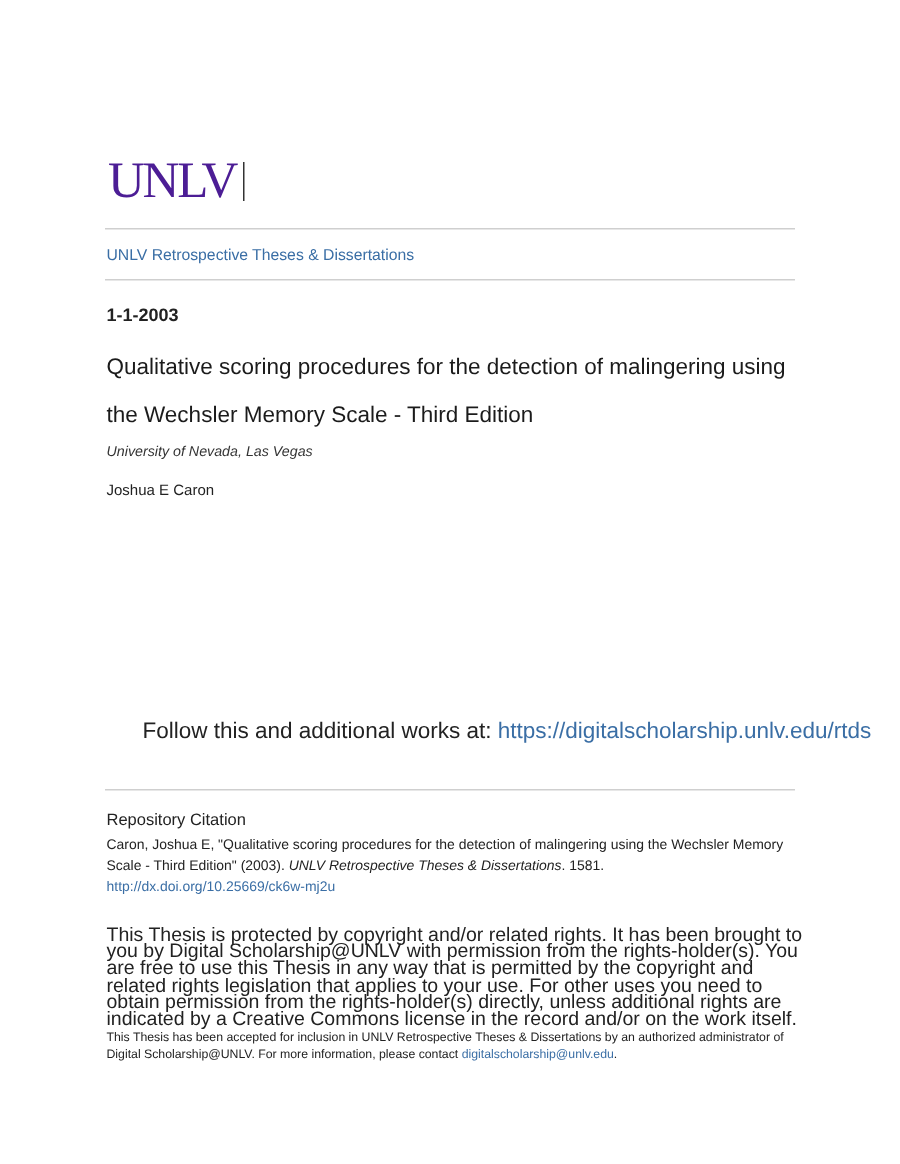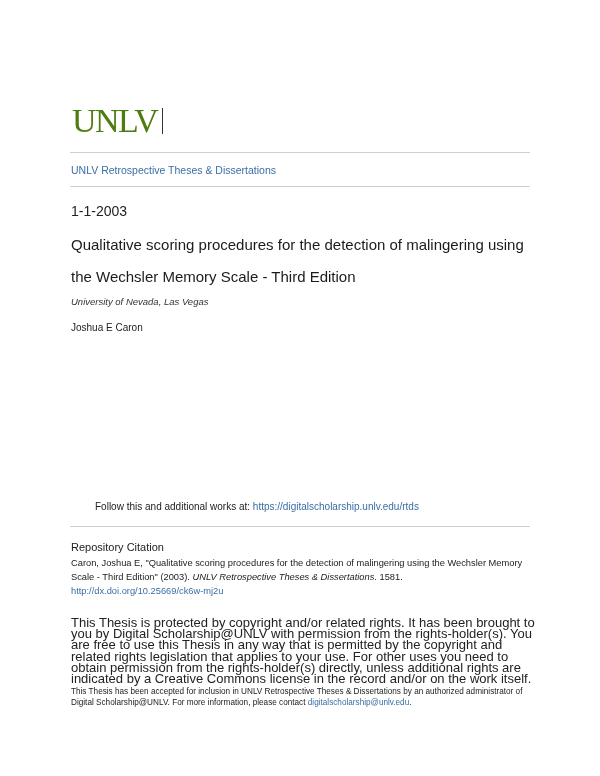--- a/index.html
+++ b/index.html
@@ -1,29 +1,29 @@
 <!DOCTYPE html>
 <html><head>
   <meta charset="utf-8">
   <style>
     html, body { margin: 0; padding: 0; background: #ffffff; }
     body { width: 600px; height: 776px; position: relative; overflow: hidden; font-family: "Liberation Sans", sans-serif; color: #222; }
     .abs { position: absolute; }
     .logo { left: 72px; top: 106px; display: flex; align-items: center; }
-    .logo-main { font-family: "Liberation Serif", serif; font-size: 34px; letter-spacing: -1.5px; color: #4d7c0f; line-height: 30px; }
+    .logo-main { font-family: "Liberation Serif", serif; font-size: 34px; letter-spacing: -1.5px; color: #4c1d95; line-height: 30px; }
     .logo-bar { width: 1px; height: 26px; background: #333; margin: 0 5px 0 5px; }
     .logo-sub { font-family: "Liberation Serif", serif; font-size: 13.5px; line-height: 12px; letter-spacing: 0.6px; color: #111; }
     .rule { position: absolute; left: 70px; width: 460px; height: 1px; background: #cfcfcf; }
     .link { color: #3a6ea5; }
     .series { left: 71px; top: 164px; font-size: 10.5px; }
-    .date { left: 71px; top: 203px; font-size: 14px; color: #222; }
+    .date { left: 71px; top: 203px; font-size: 12px; color: #222; font-weight: bold; }
     .title { left: 71px; top: 229px; width: 470px; font-size: 15px; line-height: 32px; color: #1b1b1b; }
     .author { left: 71px; top: 282px; font-size: 10px; color: #222; margin-top: 40px; }
     .affil { left: 71px; top: 296px; font-size: 9.5px; font-style: italic; color: #333; }
-    .follow { left: 71px; top: 501px; font-size: 10px; color: #222; padding-left: 24px; }
+    .follow { left: 71px; top: 479px; font-size: 15px; color: #222; padding-left: 24px; }
     .rc-head { left: 71px; top: 541px; font-size: 11px; color: #222; }
     .cit { left: 71px; top: 556px; width: 470px; font-size: 9.3px; line-height: 14px; color: #222; }
     .rights { left: 71px; top: 617px; width: 470px; font-size: 13px; line-height: 11.2px; color: #222; }
     .accept { left: 71px; top: 686px; width: 470px; font-size: 8.2px; line-height: 11.2px; color: #222; }
     .cit i, .cit .ital { font-style: italic; }
   </style>
 </head>
 <body>
 
 <div class="abs logo">

